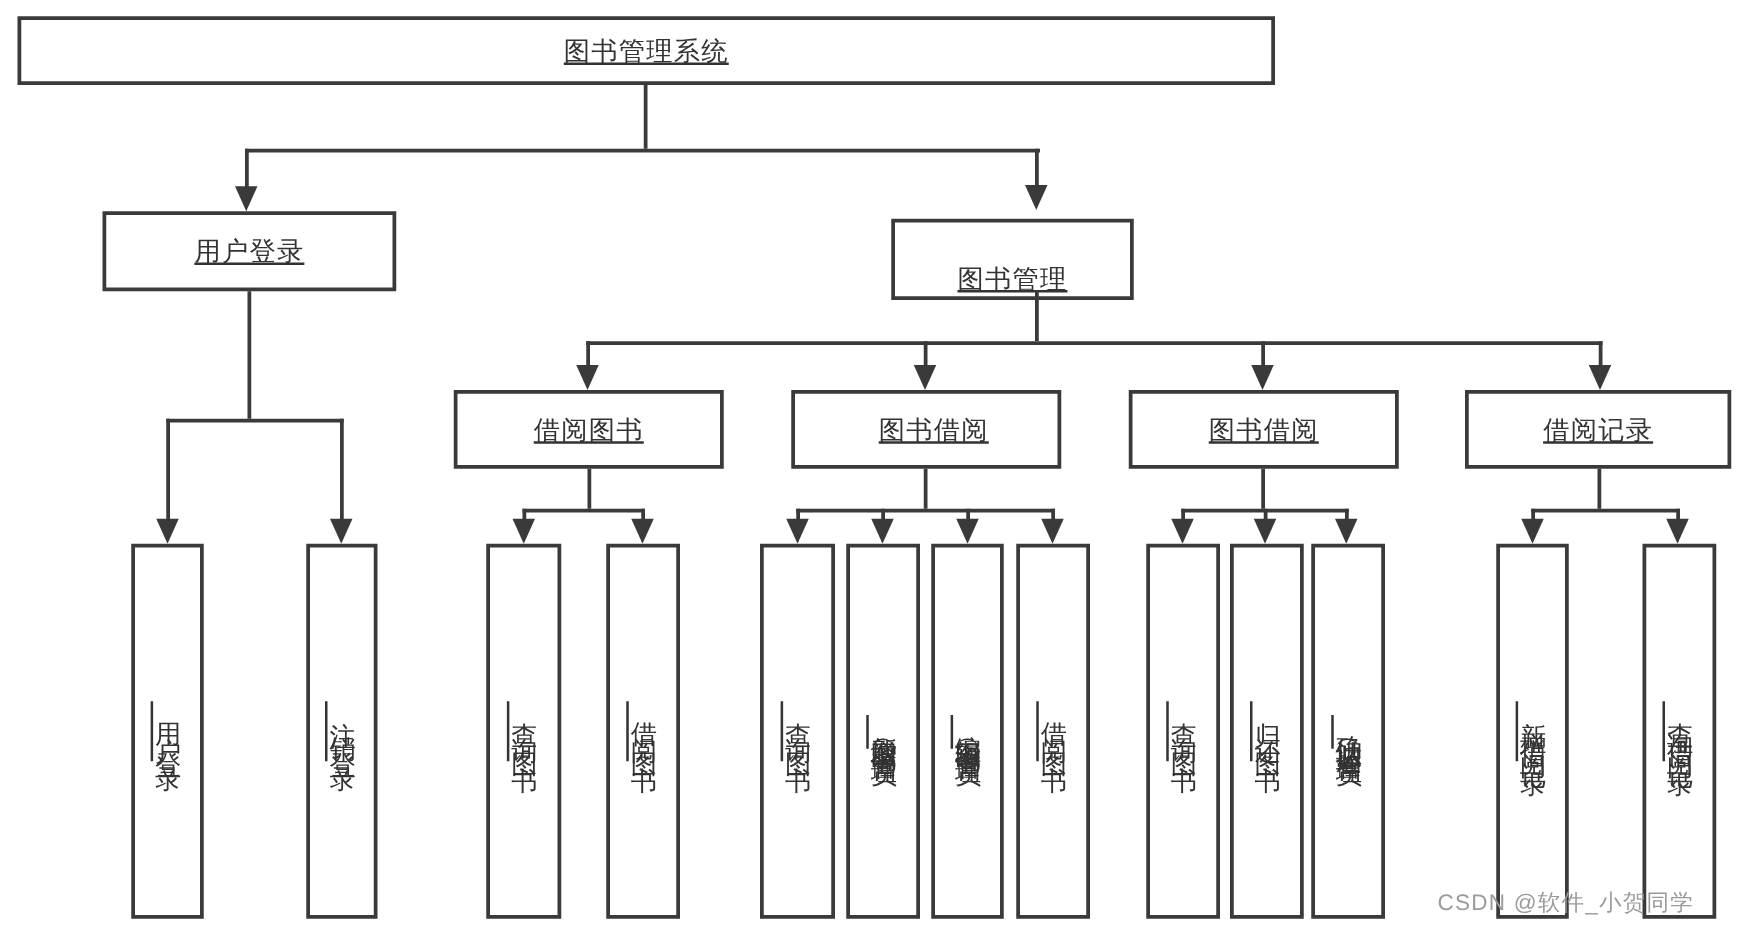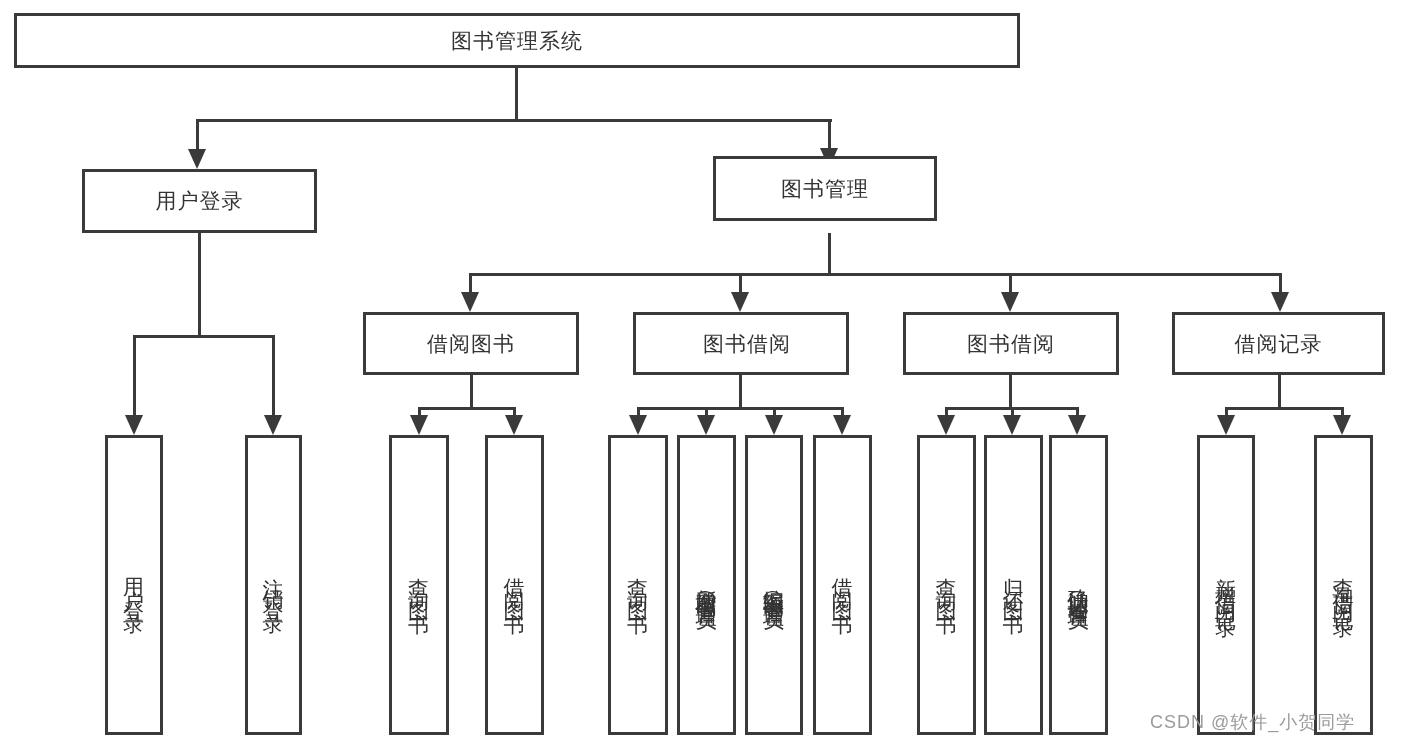--- a/index.html
+++ b/index.html
@@ -18,20 +18,21 @@
   }
   .box{
     position:absolute;
     box-sizing:border-box;
     border:3px solid var(--line);
     background:var(--background);
     display:flex;align-items:center;justify-content:center;
     font-size:21px;color:var(--text);
     letter-spacing:1px;
     white-space:nowrap;
+    text-decoration:underline;
   }
   .vbox{
     writing-mode:vertical-rl;
     letter-spacing:12px;
     white-space:normal;
     line-height:1;
   }
   .vbox.med{letter-spacing:8px;}
   .vbox.long{letter-spacing:3px;}
   .hline,.vline{position:absolute;background:var(--line);}
@@ -64,21 +65,21 @@
   <div class="vline" style="left:515px;top:68px;height:51px;"></div>
   <div class="hline" style="left:196px;top:119px;width:636px;"></div>
   <div class="vline" style="left:196px;top:119px;height:32px;"></div>
   <div class="arrow" style="left:188px;top:149px;"></div>
   <div class="vline" style="left:828px;top:119px;height:32px;"></div>
   <div class="arrow" style="left:820px;top:148px;"></div>
 
   <div class="box" style="left:82px;top:169px;width:235px;height:64px;">
     <span>用户登录</span>
   </div>
-  <div class="box" style="left:713px;top:156px;width:224px;height:65px;">
+  <div class="box" style="left:713px;top:175px;width:194px;height:65px;align-items:flex-end;">
     <span>图书管理</span>
   </div>
 
   <div class="vline" style="left:198px;top:233px;height:102px;"></div>
   <div class="hline" style="left:133px;top:335px;width:142px;"></div>
   <div class="vline" style="left:133px;top:335px;height:81px;"></div>
   <div class="arrow" style="left:125px;top:415px;"></div>
   <div class="vline" style="left:272px;top:335px;height:81px;"></div>
   <div class="arrow" style="left:264px;top:415px;"></div>
 

